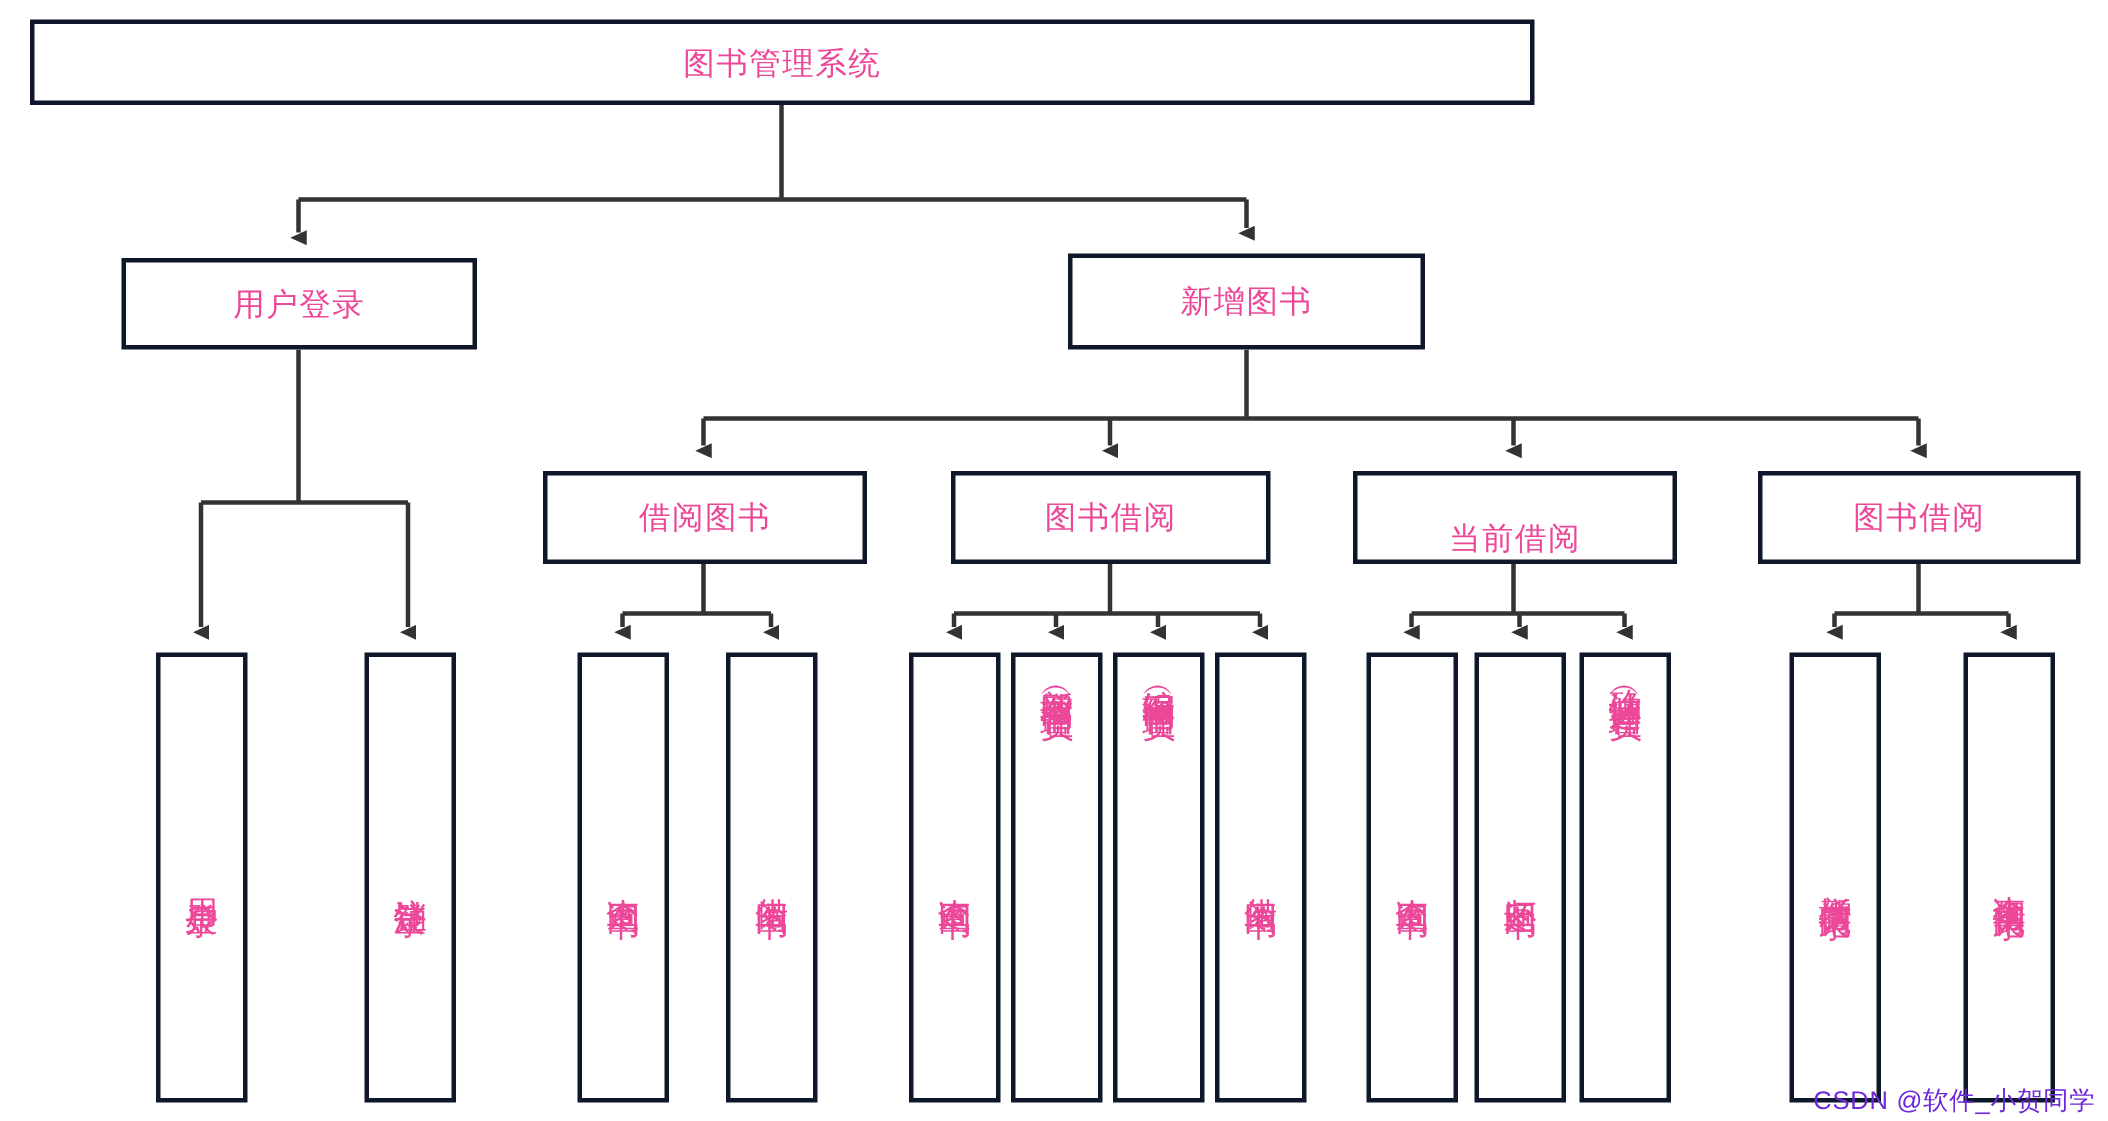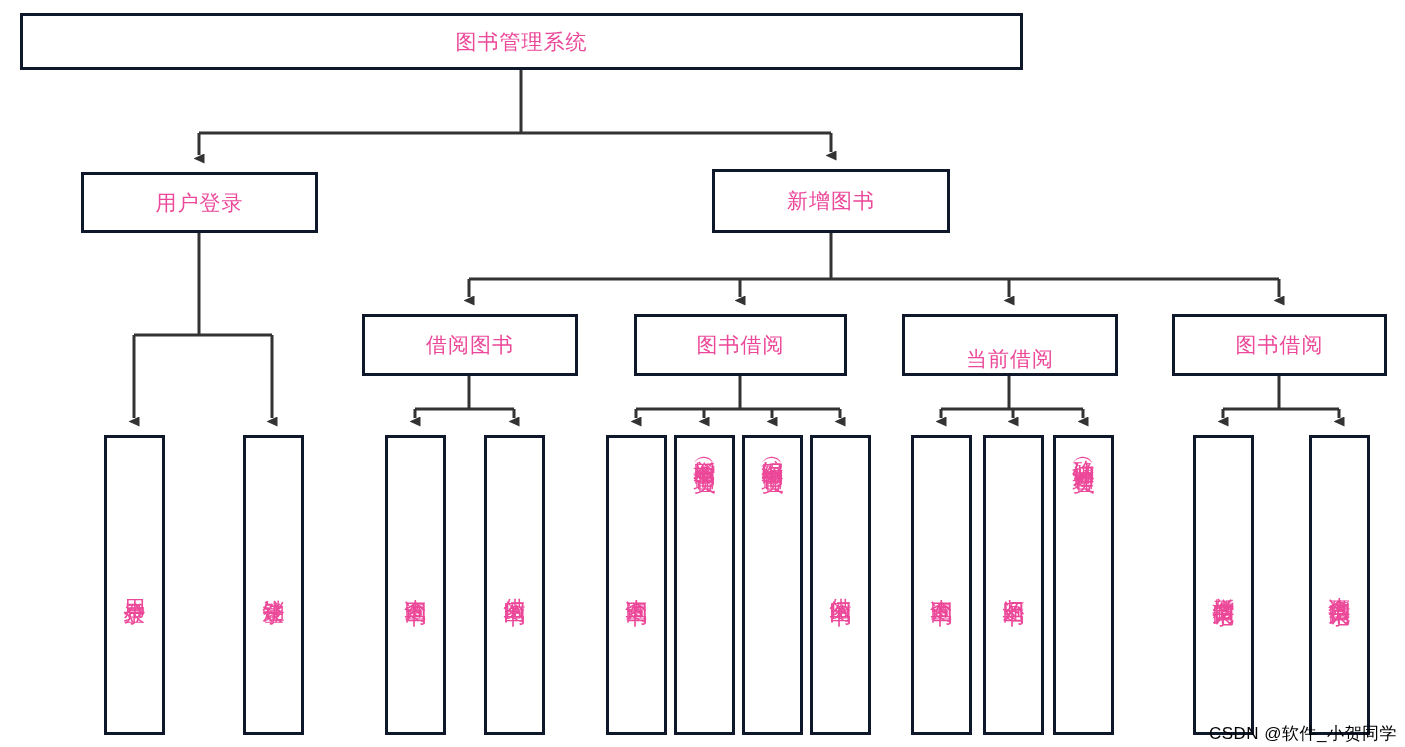--- a/index.html
+++ b/index.html
@@ -56,21 +56,21 @@
   }
   .node.vert.centered {
     align-items: center;
     padding-top: 0;
   }
   .watermark {
     position: absolute;
     right: 8px;
     bottom: 2px;
     font-size: 17px;
-    color: #000000;
+    color: #6d28d9;
     letter-spacing: 0.5px;
     white-space: nowrap;
   }
 </style>
 </head>
 <body>
 
 <div id="canvas">
 
   <svg id="connectors" viewBox="0 0 1405 747" width="1405" height="747" xmlns="http://www.w3.org/2000/svg">

